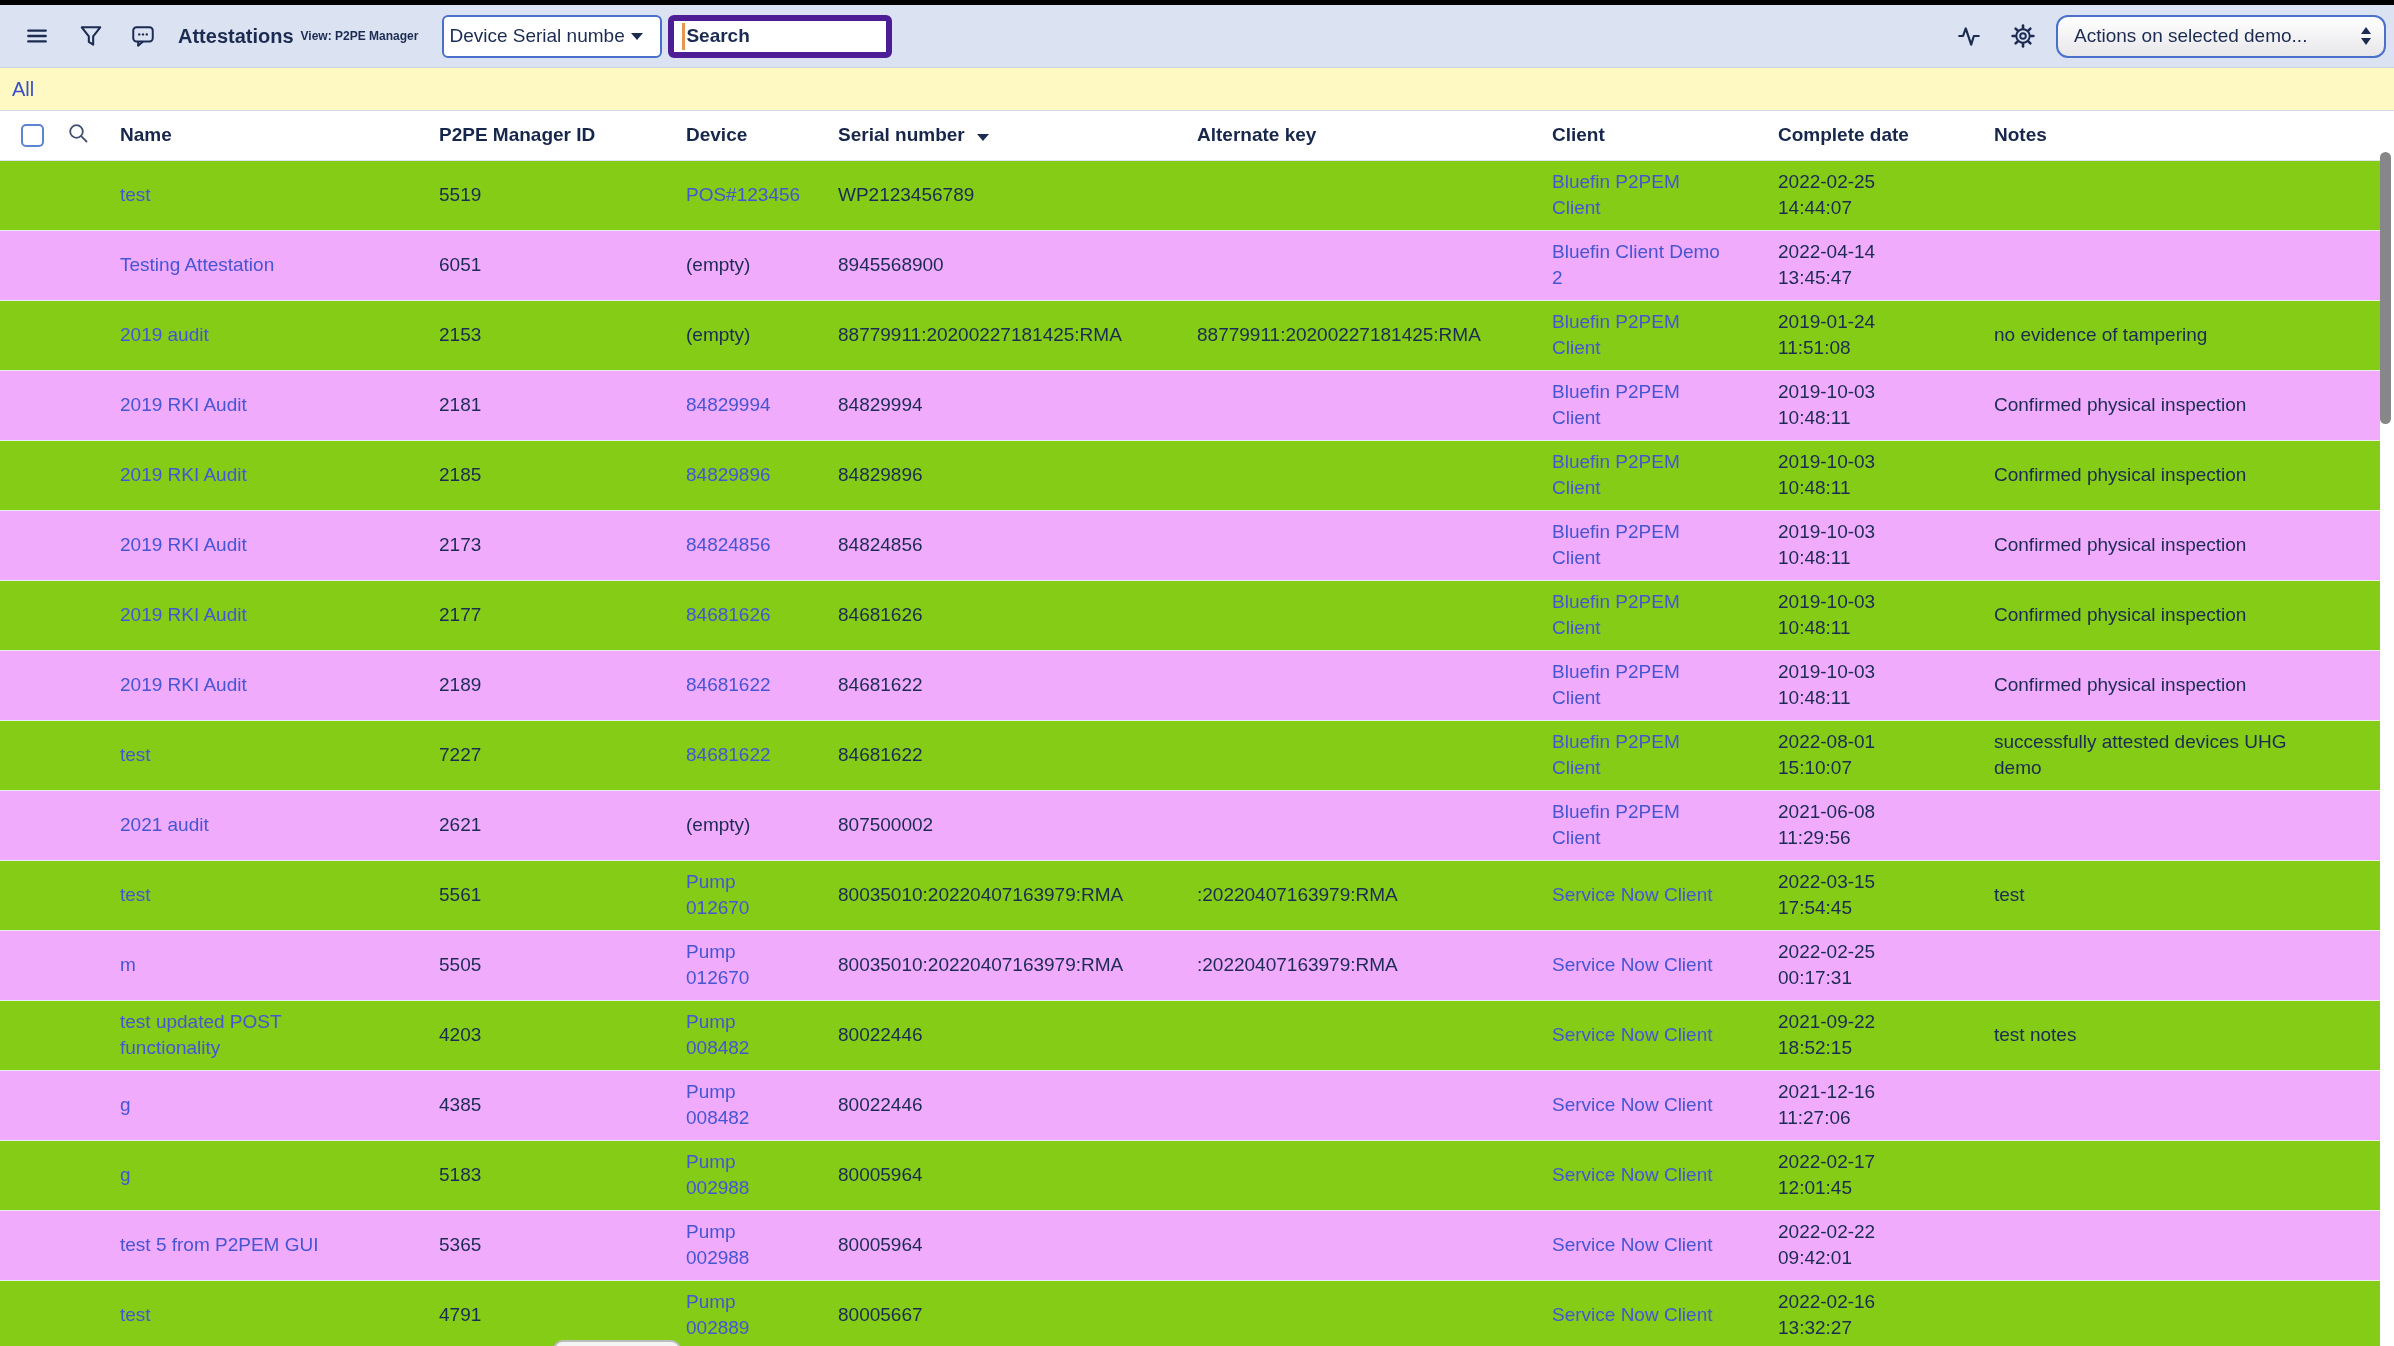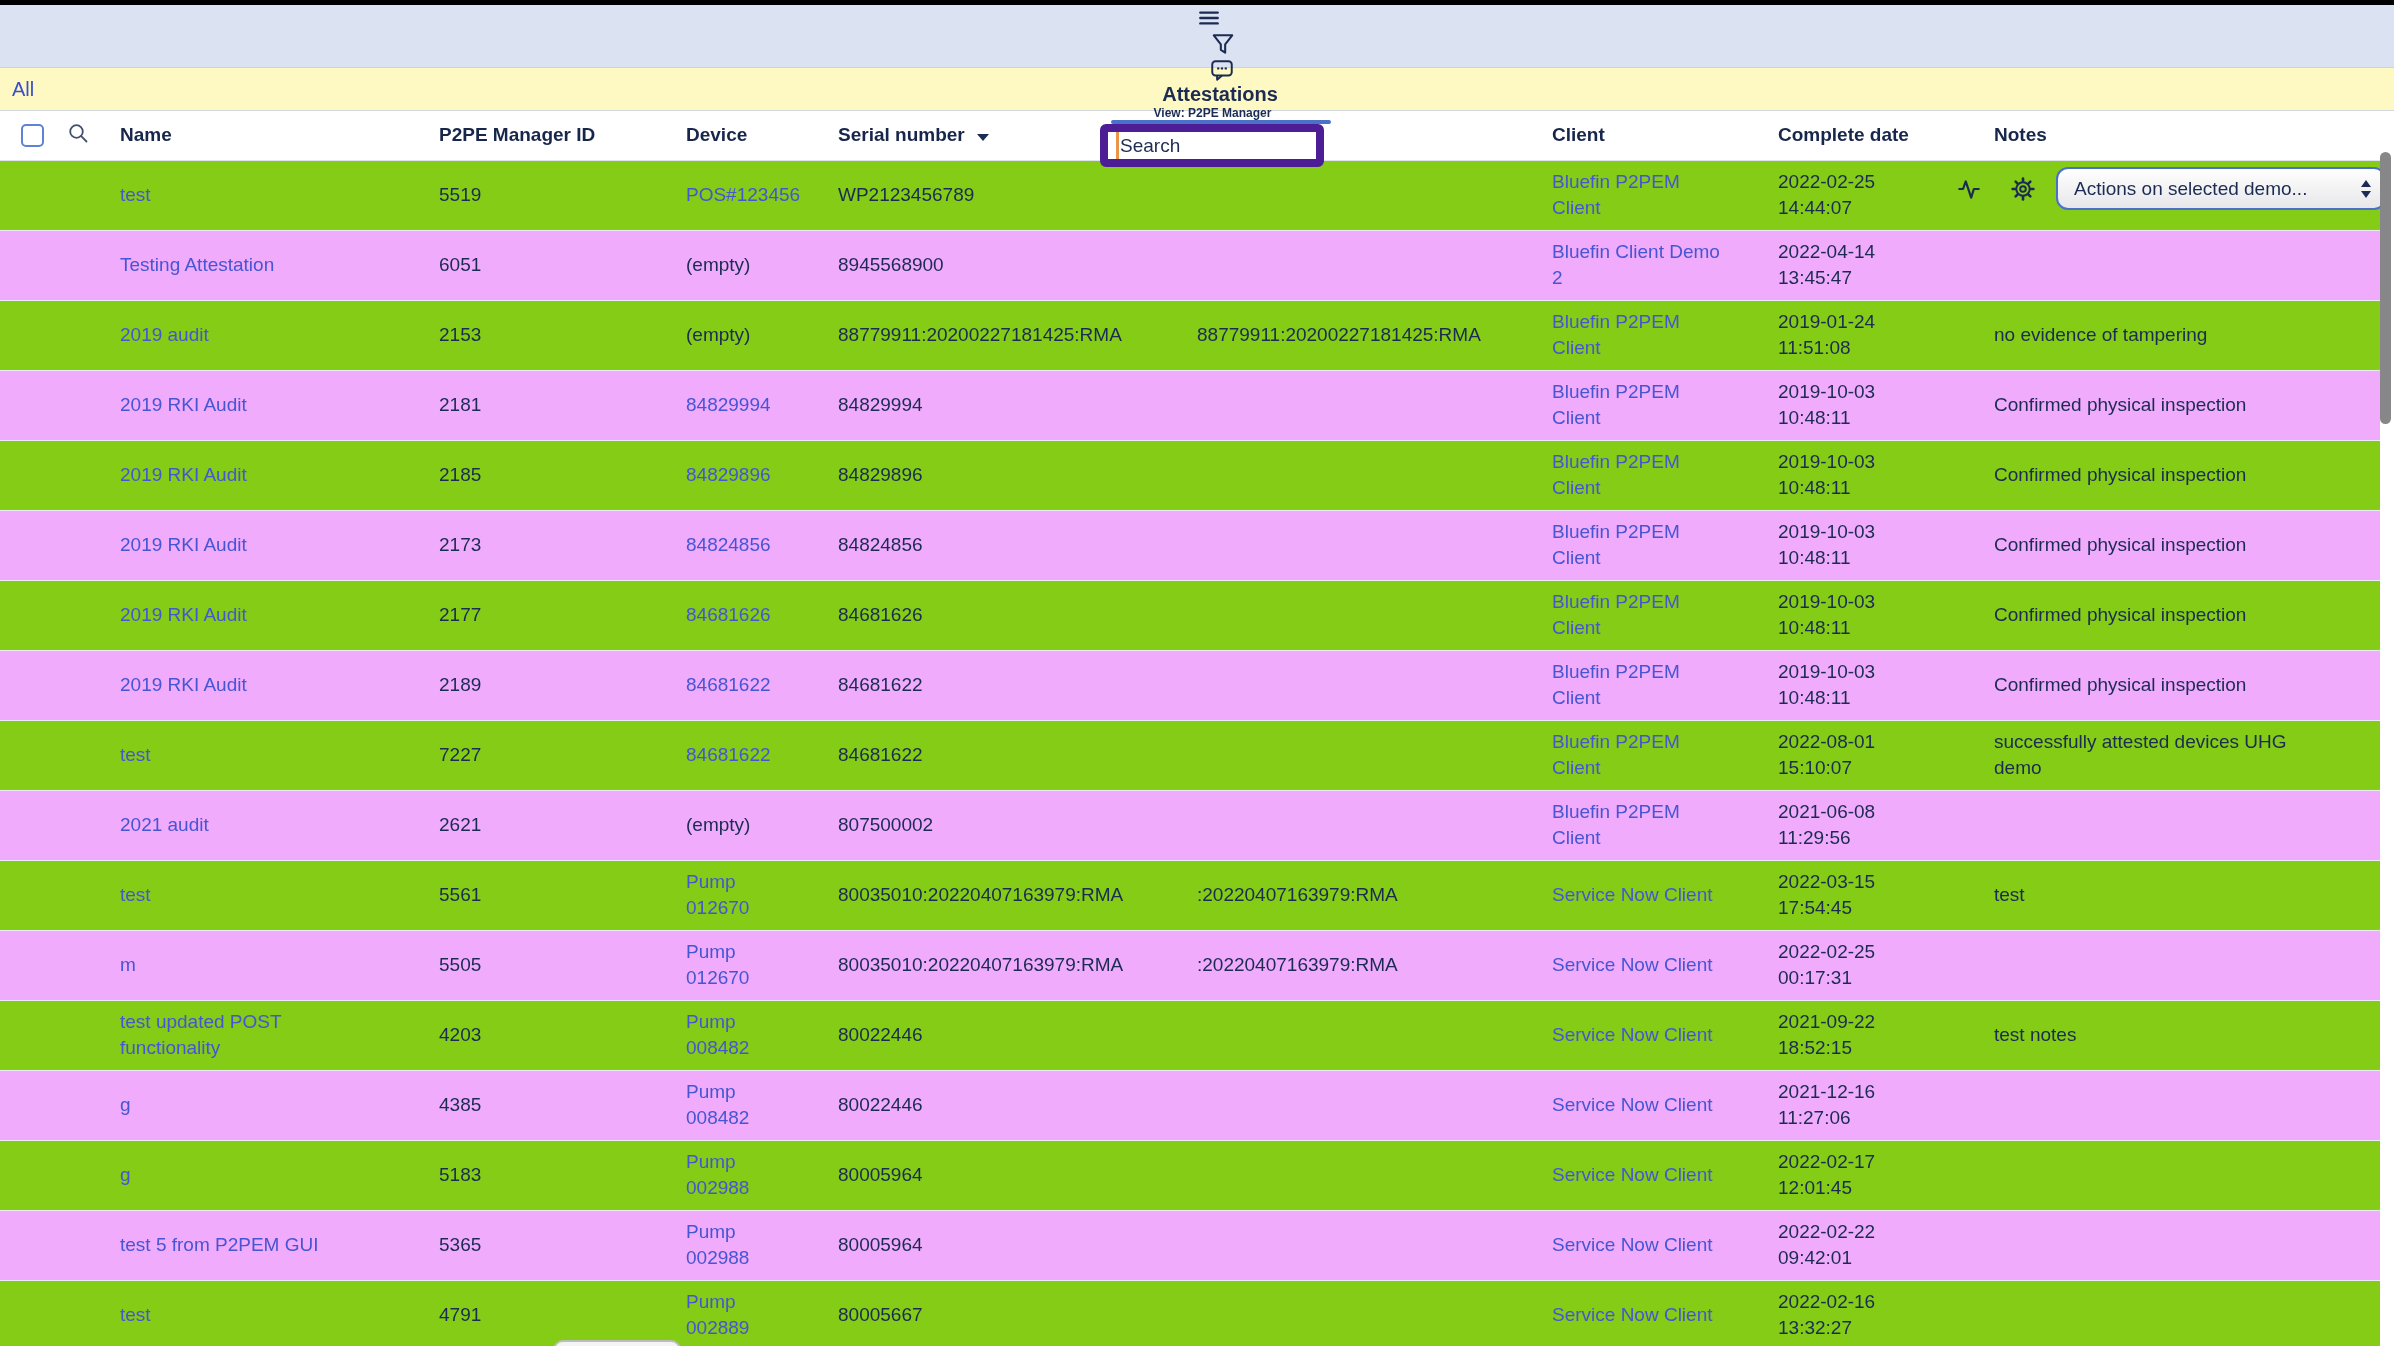--- a/index.html
+++ b/index.html
@@ -2,35 +2,35 @@
 <html><head>
 <meta charset="utf-8">
 <style>
   * { margin:0; padding:0; box-sizing:border-box; }
   html,body { width:2394px; height:1346px; overflow:hidden; background:#fff;
     font-family:"Liberation Sans", sans-serif; color:#1b2b52; }
   .top-strip { height:5px; background:#000; }
 
   
   .toolbar { height:63px; background:#dbe2f2; border-bottom:1px solid #ccd2e0;
-    display:flex; align-items:center; padding-left:24px; position:relative;flex-direction:column; }
+    display:flex; align-items:center; padding-left:24px; position:relative; }
   .tb-icon { display:flex; align-items:center; justify-content:center; width:26px; height:26px; cursor:pointer; }
   .tb-icon svg { width:26px; height:26px; }
   .i-filter { margin-left:28px; }
   .i-comment { margin-left:26px; }
   .tb-title { margin-left:22px; font-size:20px; font-weight:700; color:#1b2b52; }
   .tb-view { margin-left:7px; font-size:12px; color:#1b2b52;font-weight:bold; }
   .field-select { margin-left:24px; width:220px; height:43px; background:#fff;
     border:2px solid #4a70ca; border-radius:6px; display:flex; align-items:center;
     padding:0 10px 0 5px; font-size:19px; white-space:nowrap; overflow:hidden; cursor:pointer; }
   .field-select .caret { margin-left:6px; width:0; height:0; flex:0 0 auto;
     border-left:6px solid transparent; border-right:6px solid transparent; border-top:7px solid #1b2b52; }
   .search-box { margin-left:6px; width:224px; height:43px; background:#fff;
-    border:8px solid #4c1d95; border-radius:6px; display:flex; align-items:center;
-    padding:0 8px; font-size:19px; cursor:text; }
+    border:6px solid #4c1d95; border-radius:6px; display:flex; align-items:center;
+    padding:0 8px; font-size:19px; cursor:text;font-weight:bold; }
   .search-box .caret-bar { width:3px; height:27px; background:#e9954b; margin-right:1px; }
   .tb-right { margin-left:auto; display:flex; align-items:center; margin-right:8px; }
   .i-pulse { margin-right:28px; }
   .i-gear  { margin-right:20px; }
   .actions-select { width:330px; height:43px; border:2px solid #4a70ca; border-radius:12px;
     background:linear-gradient(#ffffff,#e7e7ea); display:flex; align-items:center;
     justify-content:space-between; padding:0 13px 0 16px; font-size:19px; cursor:pointer; }
   .updown { display:flex; flex-direction:column; align-items:center; }
   .tri-up   { width:0; height:0; border-left:5px solid transparent; border-right:5px solid transparent; border-bottom:7px solid #1b2b52; }
   .tri-down { width:0; height:0; border-left:5px solid transparent; border-right:5px solid transparent; border-top:7px solid #1b2b52; margin-top:4px; }

